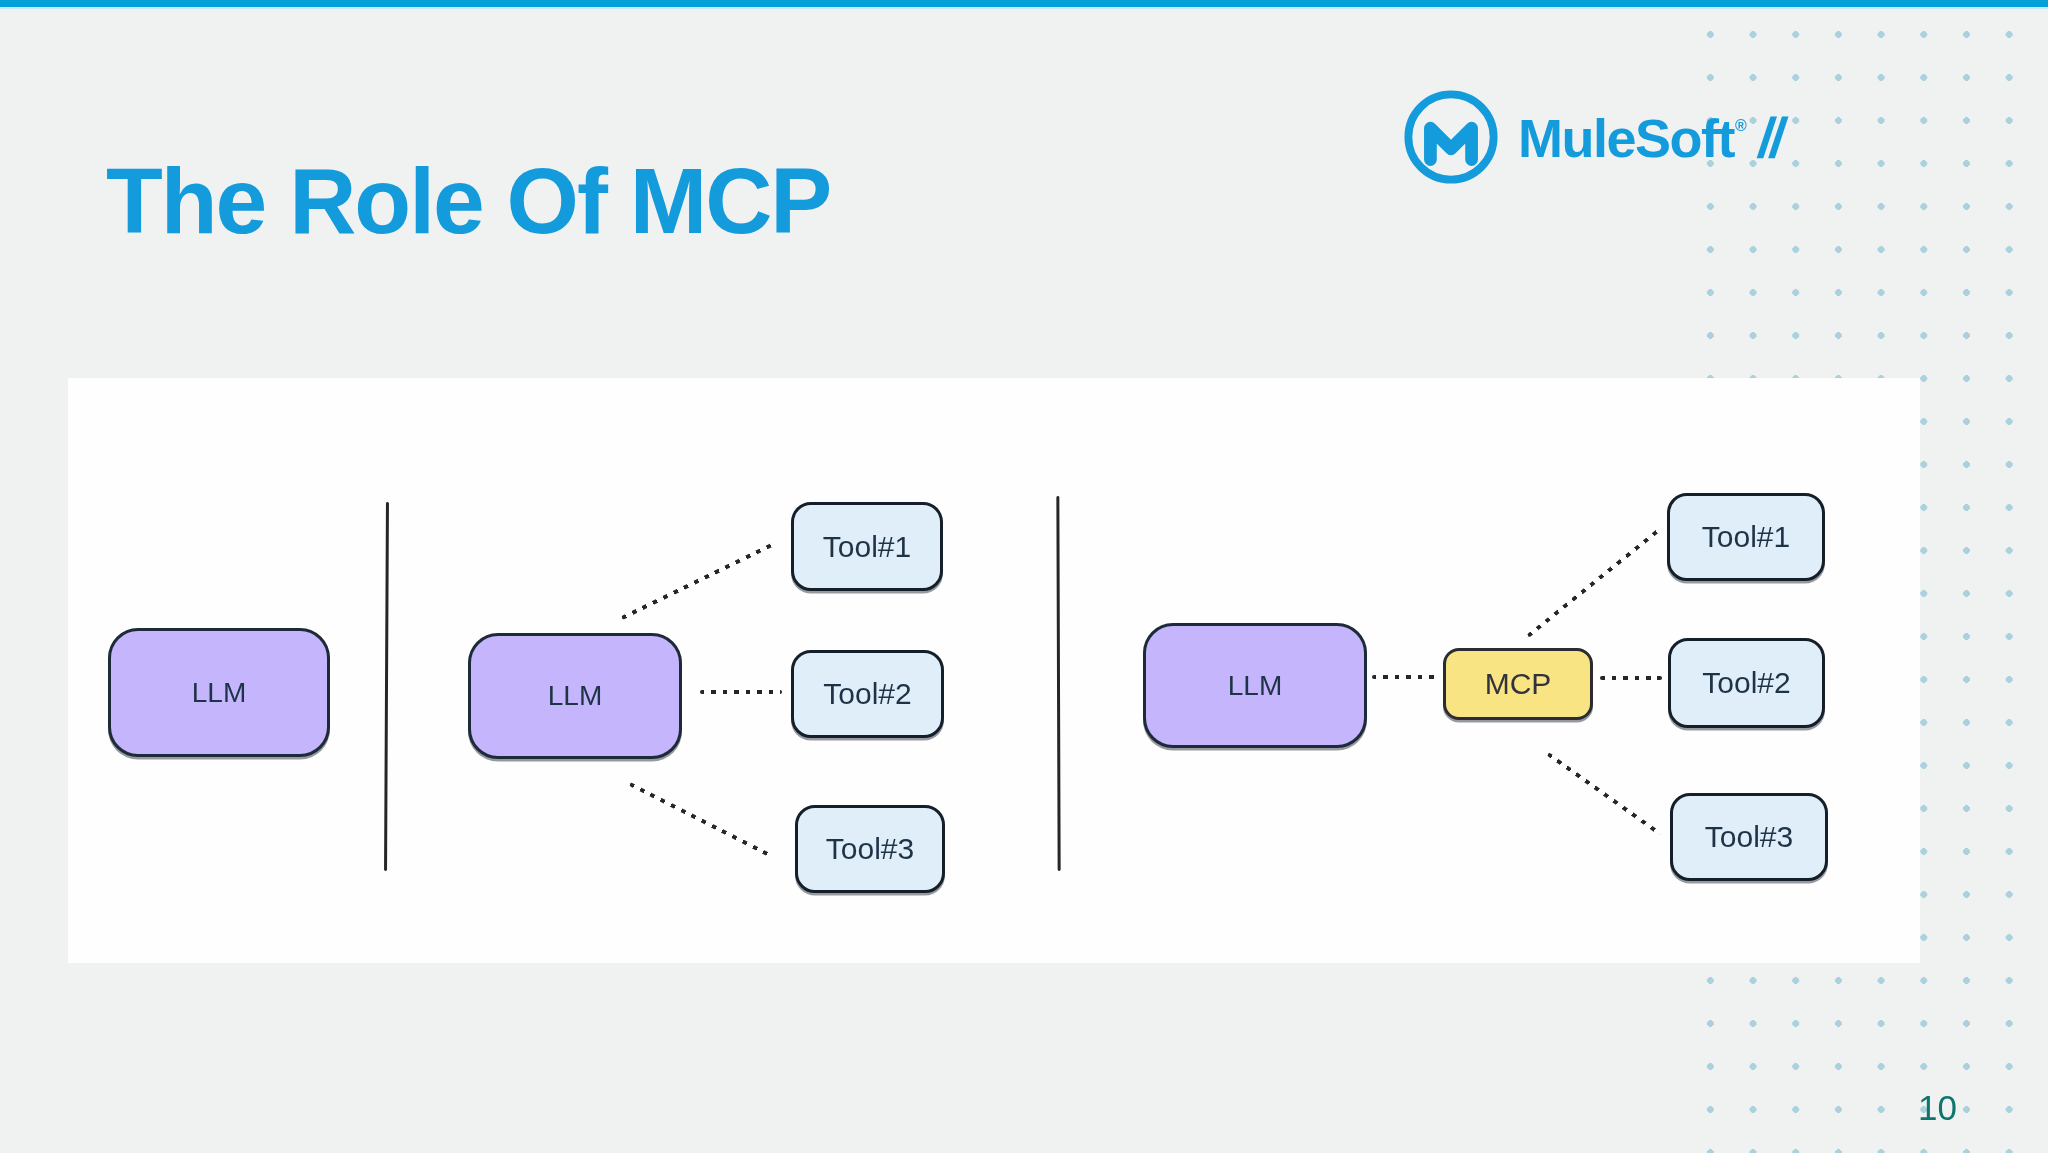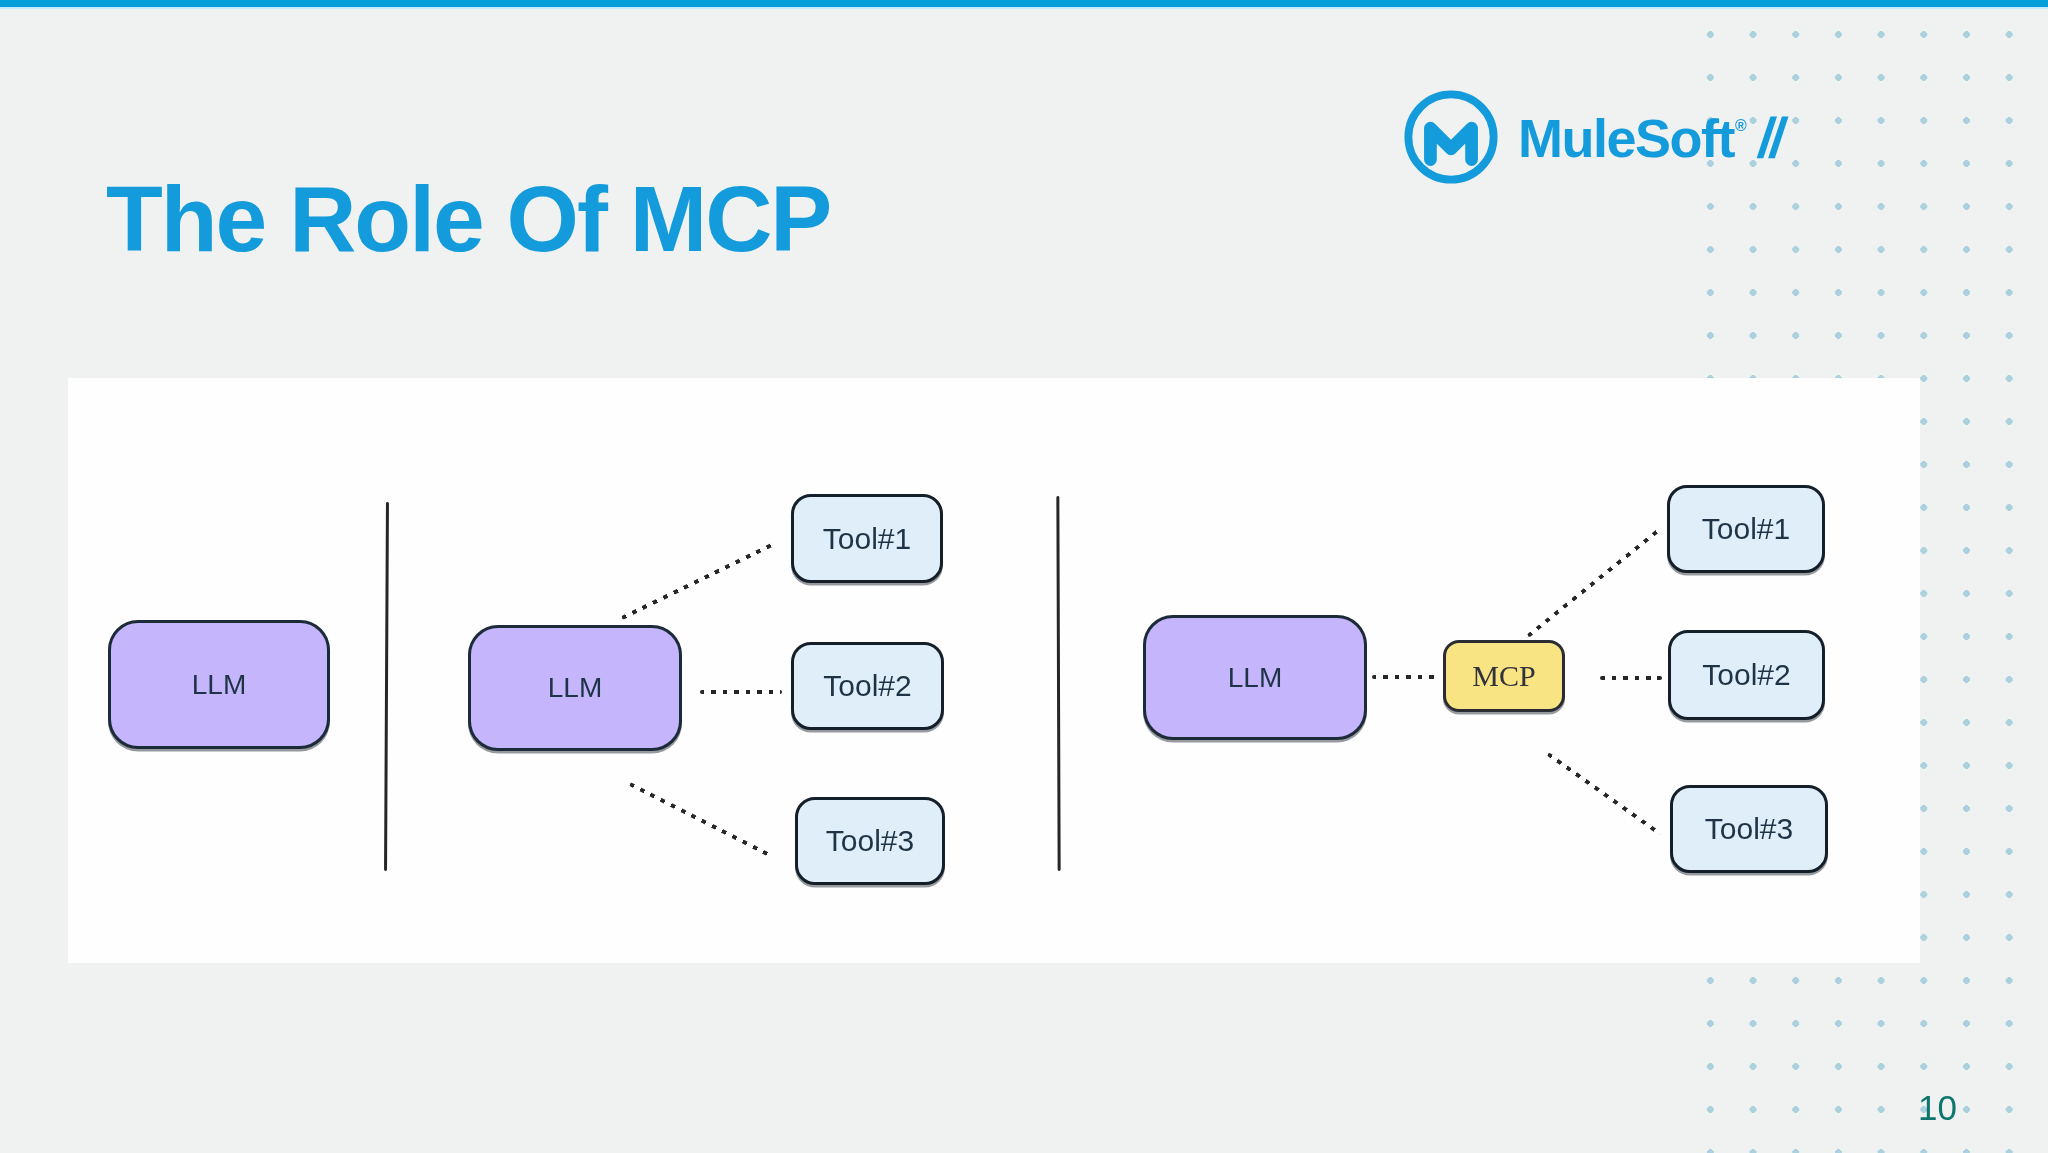--- a/index.html
+++ b/index.html
@@ -19,21 +19,21 @@
 
   
   .dotgrid {
     position:absolute; left:1689px; top:13px; width:359px; height:1140px;
     background-image:radial-gradient(circle, #aad1dd 0 3.4px, rgba(170,209,221,0) 3.6px);
     background-size:42.7px 43px; z-index:0;
   }
 
   
   .title {
-    position:absolute; left:106px; top:166px; z-index:2;
+    position:absolute; left:106px; top:148px; z-index:2;
     font-size:93px; font-weight:700; letter-spacing:-2px;
     color:#149bdb; white-space:nowrap;
   }
 
   
   .logo {
     position:absolute; left:1402px; top:82px; height:110px; z-index:2;
     display:flex; align-items:center;text-align:right;
   }
   .logo svg { width:98px; height:98px; display:block; }
@@ -53,20 +53,21 @@
     background:#fefefe; z-index:1;
   }
 
   
   .box {
     position:absolute; z-index:3;
     display:flex; align-items:center; justify-content:center;
     border:3.5px solid #1d2a38; color:#1f3346;
     box-shadow:0 2.5px 0 rgba(24,34,44,0.45);
     background:#a6d4f5;
+    margin-top:8px;
   }
   .llm  { background:#c4b5fd; border-radius:30px; font-size:28px; }
   .tool { background:#e0eefa; border-radius:20px; font-size:30px; border-color:#141f2a; }
   .mcp  { background:#f8e483; border-radius:16px; font-size:30px; border-color:#2b2b33; color:#32323c; }
 
   .divider {
     position:absolute; width:3px; background:#262626; border-radius:2px; z-index:3;
   }
 
   .dotline {
@@ -130,21 +131,21 @@
   </div>
 
   <div class="divider" style="left:1057px; top:496px; height:375px; transform:rotate(-0.2deg);"></div>
 
   <div class="box llm" style="left:1143px; top:615px; width:224px; height:125px;">
     <span>LLM</span>
   </div>
 
   <div class="dotline" style="left:1372px; top:675px; width:66px;"></div>
 
-  <div class="box mcp" style="left:1443px; top:640px; width:122px; height:72px;font-family:Liberation Serif, serif;">
+  <div class="box mcp" style="left:1443px; top:640px; width:150px; height:72px;">
     <span>MCP</span>
   </div>
 
   <div class="dotline" style="left:1528px; top:634px; width:170px; transform:rotate(-39deg);"></div>
   <div class="dotline" style="left:1600px; top:676px; width:62px;"></div>
   <div class="dotline" style="left:1548px; top:752px; width:138px; transform:rotate(35.5deg);"></div>
 
   <div class="box tool" style="left:1667px; top:485px; width:158px; height:88px;">
     <span>Tool#1</span>
   </div>

